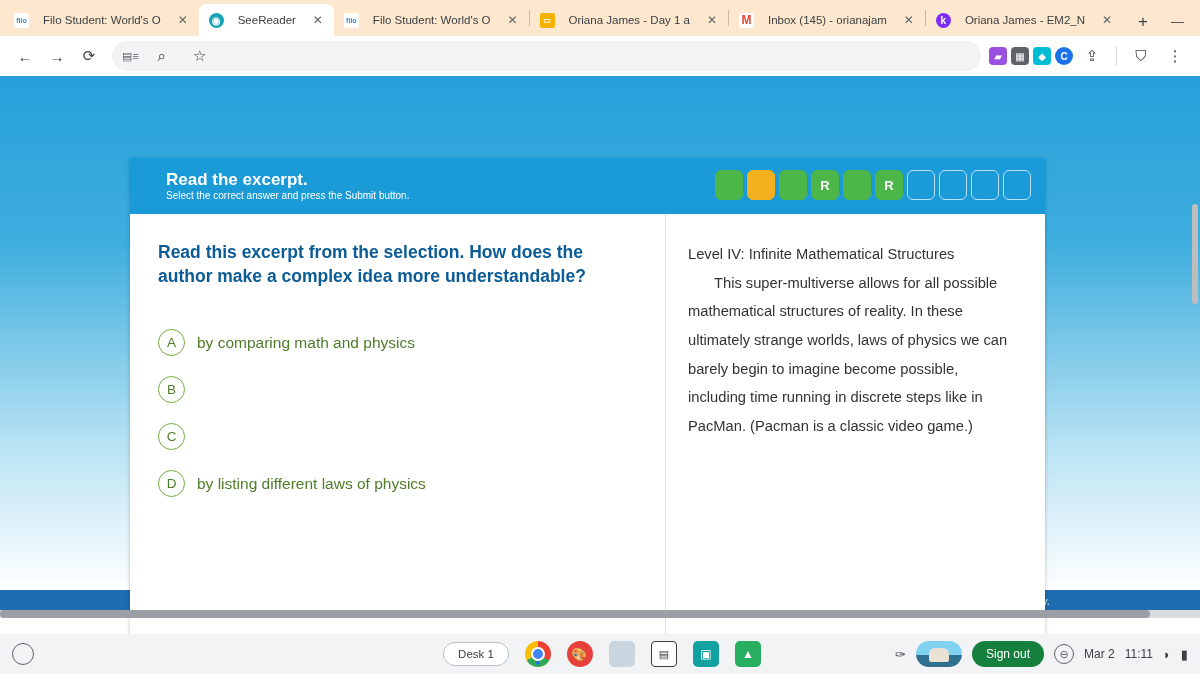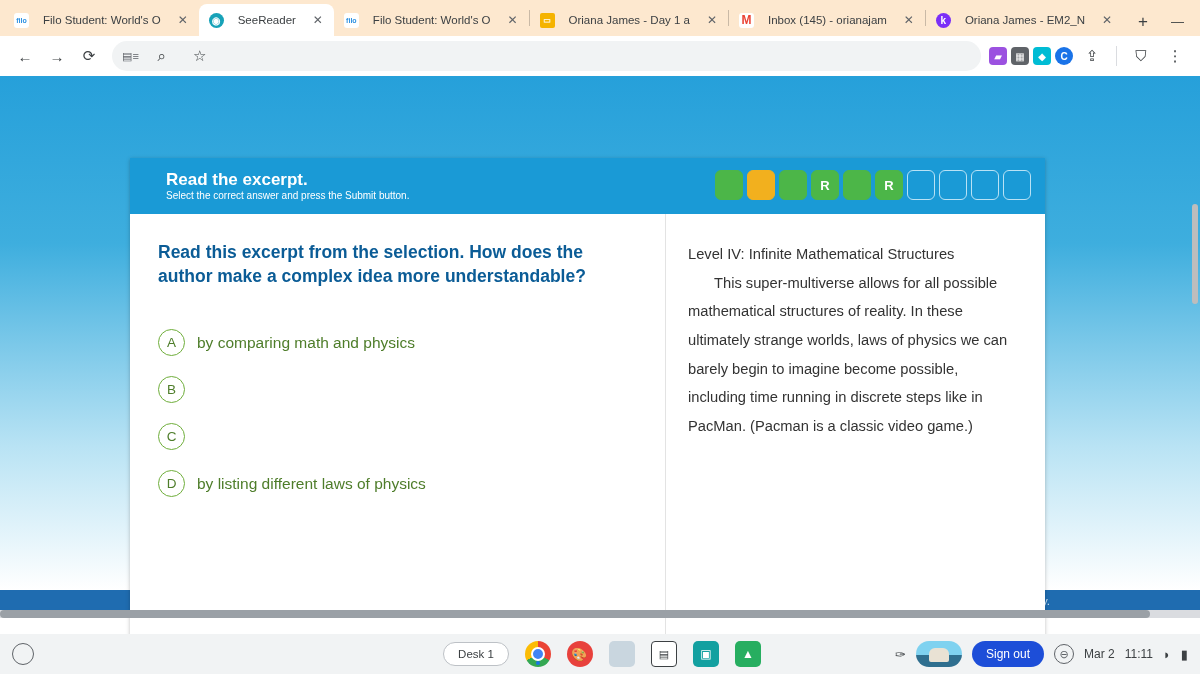--- a/index.html
+++ b/index.html
@@ -259,21 +259,21 @@
     width: 46px; height: 26px; border-radius: 13px;
     background: linear-gradient(#7fd2f0 55%, #2f6f8f 55%);
     position: relative; overflow: hidden;
   }
   .profile-pic::after{
     content:''; position:absolute; left: 13px; top: 7px; width: 20px; height: 14px;
     background: #e9e2d4; border-radius: 6px 6px 2px 2px;
   }
   .signout {
     height: 26px; padding: 0 14px; border-radius: 13px;
-    background: #1d4ed8; color: #fff; font-size: 12px;
+    background: #15803d; color: #fff; font-size: 12px;
     display: flex; align-items: center;
   }
   .circ-btn { width: 20px; height: 20px; border-radius: 50%; border: 1.6px solid #5f6368; display:flex;align-items:center;justify-content:center; font-size:11px; color:#5f6368;}
   .tray-text { font-size: 12px; color: #3c4043; }
 </style>
 </head>
 <body>
 
 <div class="browser-top">
   <div class="tabstrip">

